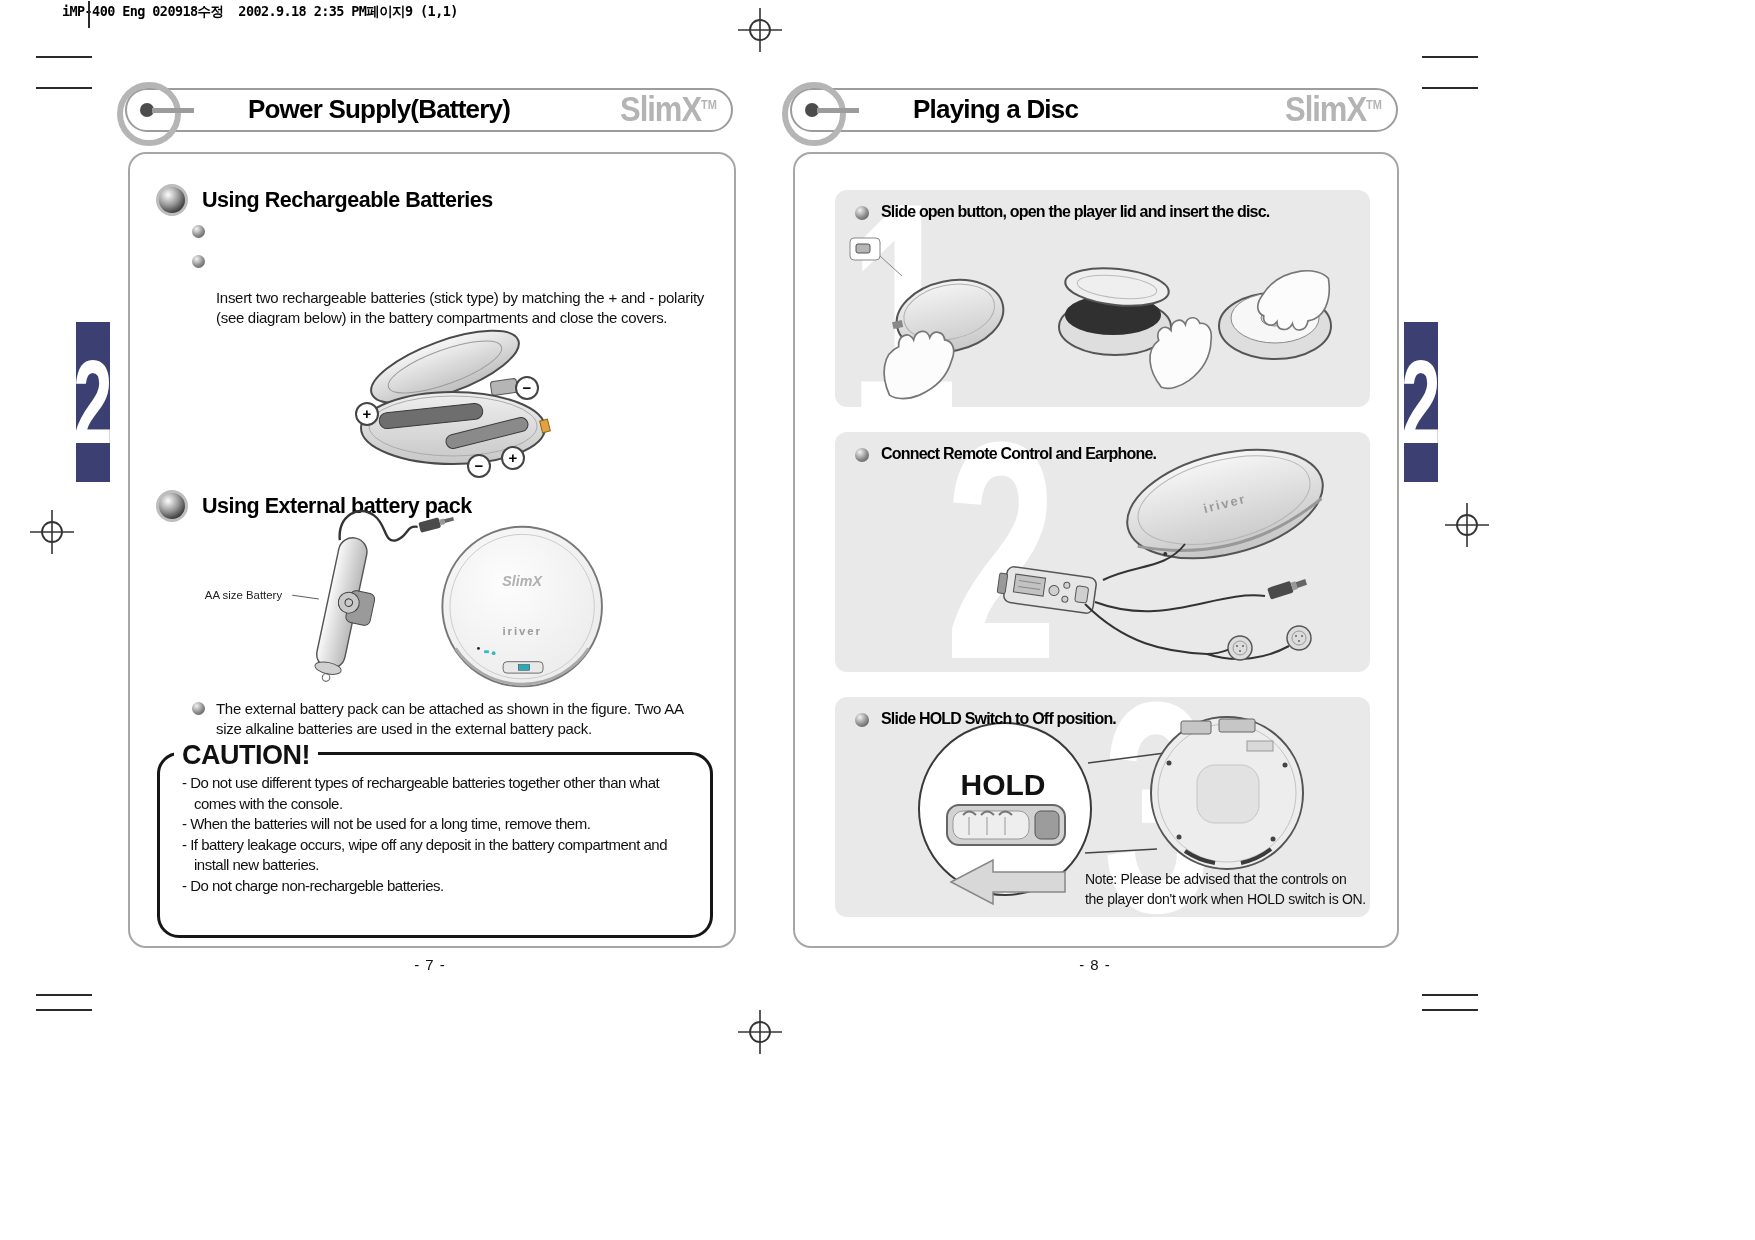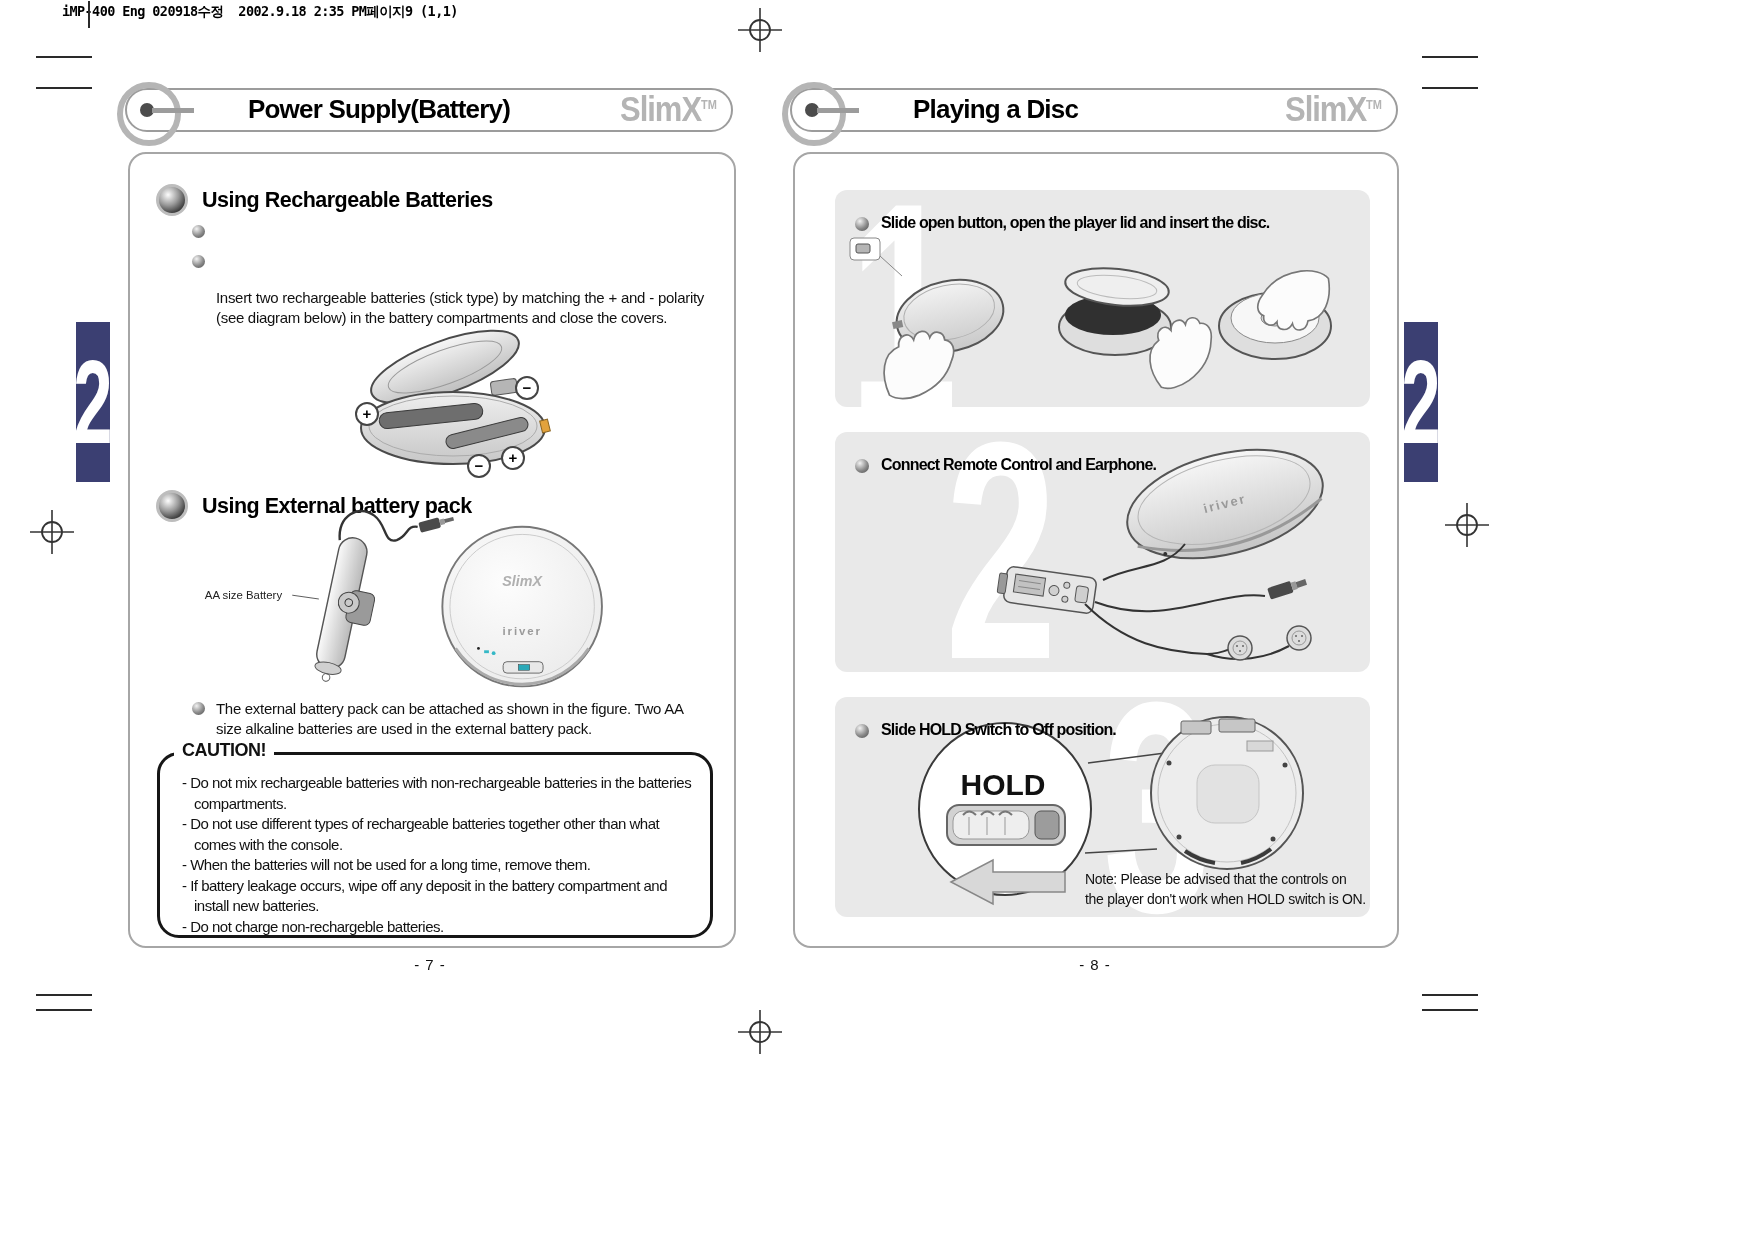--- a/index.html
+++ b/index.html
@@ -39,29 +39,29 @@
              background:radial-gradient(circle at 35% 30%, #fdfdfd, #9a9a9a 42%, #3f3f3f 75%, #1e1e1e);}
   .section-title{font-size:21.5px;font-weight:bold;letter-spacing:-0.5px;color:#000;}
   .lbullet{display:flex;gap:11px;align-items:flex-start;}
   .dot-sm{width:13px;height:13px;border-radius:50%;flex:none;margin-top:3px;
           background:radial-gradient(circle at 35% 30%, #f2f2f2, #8a8a8a 55%, #4a4a4a);}
   .btext{font-size:15px;line-height:1.36;letter-spacing:-0.3px;}
   .just{text-align:justify;}
 
   .caution{border:3px solid #161616;border-radius:22px;background:#fff;}
   .caution-title{position:absolute;top:-15px;left:14px;background:#fff;padding:0 8px;
-                 font-size:18px;font-weight:bold;letter-spacing:-0.5px;}
+                 font-size:27px;font-weight:bold;letter-spacing:-0.5px;}
   .caution-list{padding:18px 10px 6px 22px;font-size:15px;line-height:1.37;letter-spacing:-0.5px;}
   .caution-list .citem{padding-left:12px;text-indent:-12px;}
 
   .page-num{font-size:15px;letter-spacing:1px;text-align:center;width:70px;}
 
   
   .panel{background:#e9e9e9;border-radius:12px;overflow:hidden;}
-  .step-head{position:absolute;left:20px;top:24px;display:flex;gap:12px;align-items:flex-start;z-index:3;}
+  .step-head{position:absolute;left:20px;top:13px;display:flex;gap:12px;align-items:flex-start;z-index:3;}
   .dot-md{width:14px;height:14px;border-radius:50%;flex:none;margin-top:3px;
           background:radial-gradient(circle at 35% 30%, #f2f2f2, #8a8a8a 55%, #4a4a4a);}
   .step-text{font-size:16px;font-weight:bold;letter-spacing:-0.8px;color:#000;}
   .watermark{position:absolute;color:#fff;font-weight:bold;line-height:1;z-index:1;
              transform:scaleX(0.65);transform-origin:0 0;}
   .illu{position:absolute;z-index:2;}
   .note{position:absolute;left:250px;top:172px;width:286px;font-size:14px;line-height:1.45;
         letter-spacing:-0.3px;z-index:4;}
   .ill-label{font-size:12px;fill:#222;}
 </style>
@@ -214,21 +214,20 @@
     </svg>
 
     <div class="abs lbullet" style="left:62px;top:545px;width:515px;">
       <div class="dot-sm"></div>
       <div class="btext" style="width:500px;">The external battery pack can be attached as shown in the figure. Two AA size alkaline batteries are used in the external battery pack.</div>
     </div>
 
     <div class="abs caution" style="left:27px;top:598px;width:550px;height:180px;">
       <div class="caution-title">CAUTION!</div>
       <div class="caution-list">
-        <div class="citem">- Do not mix rechargeable batteries with non-rechargeable batteries in the batteries compartments.</div>
         <div class="citem">- Do not use different types of rechargeable batteries together other than what comes with the console.</div>
         <div class="citem">- When the batteries will not be used for a long time, remove them.</div>
         <div class="citem">- If battery leakage occurs, wipe off any deposit in the battery compartment and install new batteries.</div>
         <div class="citem">- Do not charge non-rechargeble batteries.</div>
       </div>
     </div>
   </div>
 
   <div class="abs page-num" style="left:395px;top:956px;">- 7 -</div>
 

